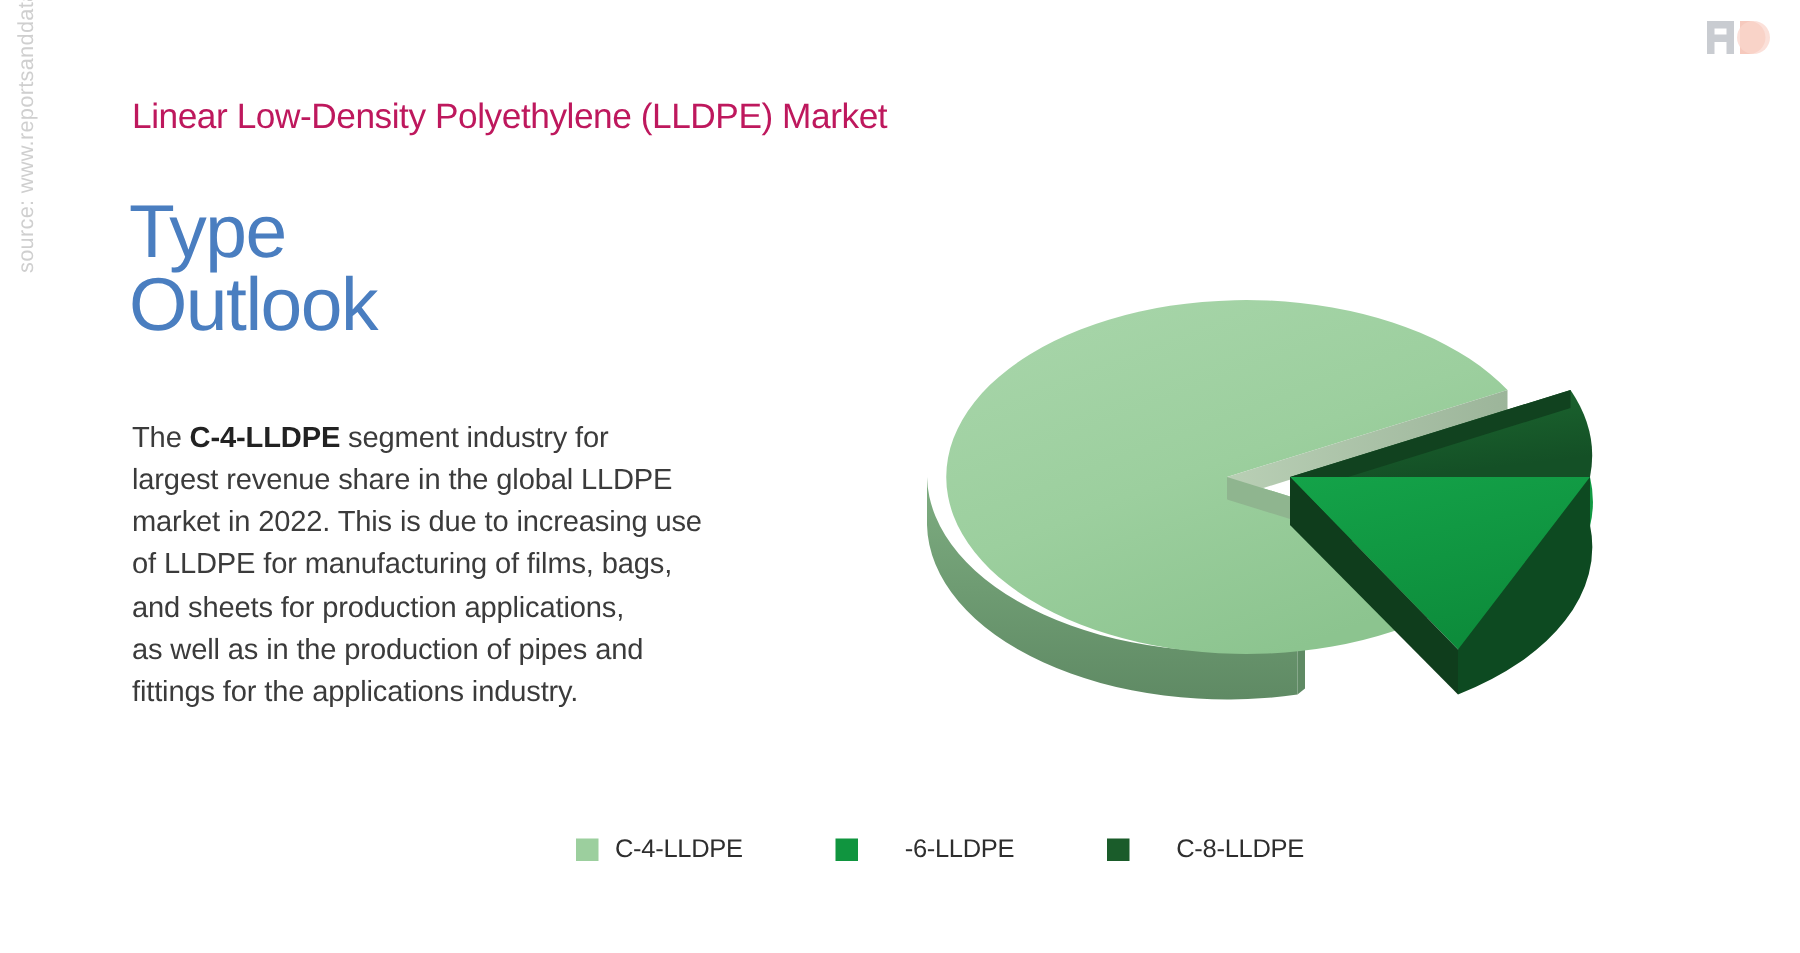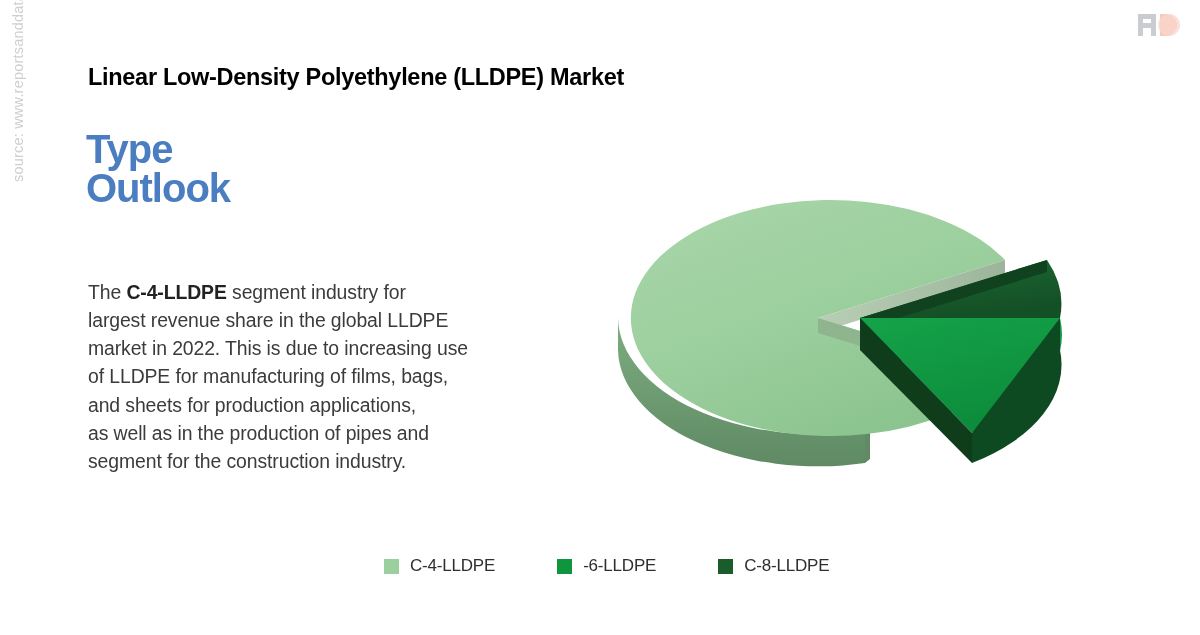--- a/index.html
+++ b/index.html
@@ -42,33 +42,33 @@
     color: #cfcfcf;
     white-space: nowrap;
   }
 
   
   .title {
     position: absolute;
     left: 88px;
     top: 64px;
     font-size: 23.5px;
-    font-weight: bold;
-    color: #000000;
+    font-weight: normal;
+    color: #be185d;
     letter-spacing: -0.3px;
     white-space: nowrap;
   }
 
   
   .heading {
     position: absolute;
     left: 86px;
     top: 130px;
-    font-size: 40px;
-    font-weight: bold;
+    font-size: 50px;
+    font-weight: normal;
     line-height: 0.97;
     color: #4a7ec0;
     letter-spacing: -1px;
   }
   .heading .line { display: block; }
 
   
   .body-text {
     position: absolute;
     left: 88px;
@@ -97,21 +97,21 @@
     position: absolute;
     left: 384px;
     top: 556px;
     display: flex;
     align-items: center;
   }
   .legend-item {
     display: flex;
     align-items: center;
   }
-  .legend-item + .legend-item { margin-left: 62px; }
+  .legend-item + .legend-item { margin-left: 62px; gap: 20px; }
   .swatch {
     width: 15px;
     height: 15px;
     margin-right: 11px;
     flex: 0 0 auto;
   }
   .legend-label {
     font-size: 17px;
     color: #2e2e2e;
     letter-spacing: -0.2px;
@@ -148,21 +148,21 @@
     <span class="line">Outlook</span>
   </div>
 
   <div class="body-text">
     <span class="ln"><span>The </span><b>C-4-LLDPE</b><span> segment industry for</span></span>
     <span class="ln">largest revenue share in the global LLDPE</span>
     <span class="ln">market in 2022. This is due to increasing use</span>
     <span class="ln">of LLDPE for manufacturing of films, bags,</span>
     <span class="ln">and sheets for production applications,</span>
     <span class="ln">as well as in the production of pipes and</span>
-    <span class="ln">segment for the construction industry.</span>
+    <span class="ln">fittings for the applications industry.</span>
   </div>
 
   <div class="chart">
     <svg viewBox="0 0 520 300" xmlns="http://www.w3.org/2000/svg">
       <defs>
         <linearGradient id="gMainTop" x1="0" y1="0" x2="0.6" y2="1">
           <stop offset="0%" stop-color="#a9d6ab"></stop>
           <stop offset="55%" stop-color="#9ccf9e"></stop>
           <stop offset="100%" stop-color="#8cc48f"></stop>
         </linearGradient>

